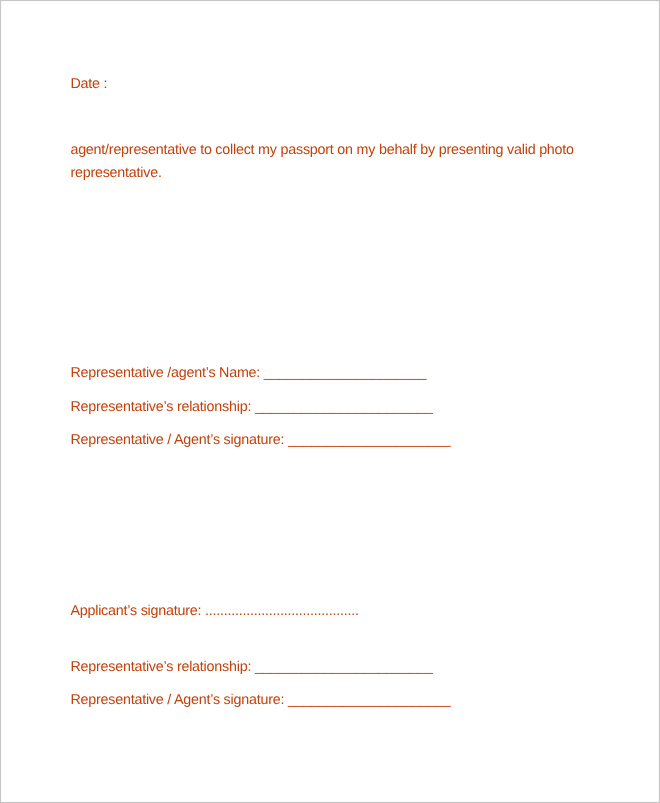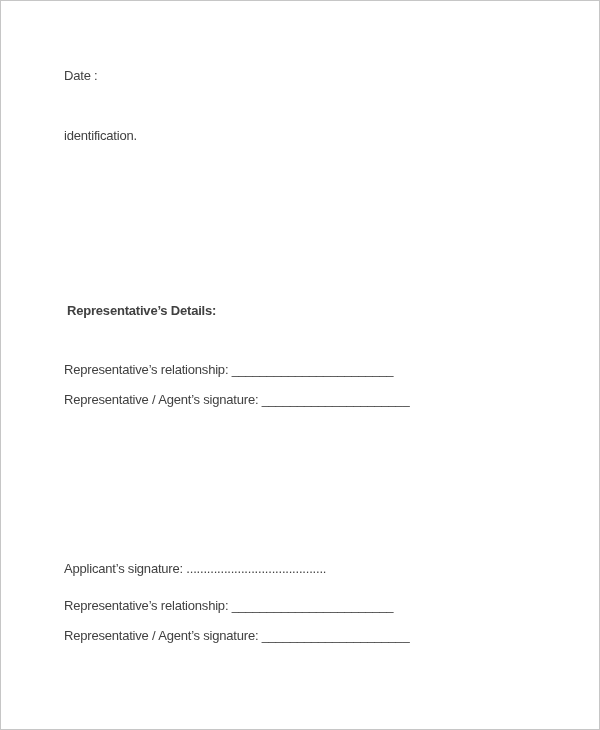--- a/index.html
+++ b/index.html
@@ -9,21 +9,21 @@
   }
   .page {
     position: relative;
     width: 600px;
     height: 730px;
     box-sizing: border-box;
     background: #ffffff;
     border: 1px solid #c6c6c6;
     font-family: "Liberation Sans", sans-serif;
     font-size: 13px;
-    color: #404040;
+    color: #c2410c;
     letter-spacing: -0.2px;
     overflow: hidden;
   }
   .line {
     position: absolute;
     left: 63px;
     line-height: 17px;
     white-space: nowrap;
   }
   .para {
@@ -41,30 +41,31 @@
   }
 </style>
 </head>
 <body>
 
 <div class="page">
 
   <div class="line" style="top:66px">Date :</div>
 
   <div class="para">
-    <div>identification.</div>
+    <div>agent/representative to collect my passport on my behalf by presenting valid photo</div>
+    <div>representative.</div>
   </div>
 
 
-  <div class="line heading" style="top:301px">Representative’s Details:</div>
 
+  <div class="line" style="top:329px">Representative /agent’s Name: _____________________</div>
 
   <div class="line" style="top:360px">Representative’s relationship: _______________________</div>
 
   <div class="line" style="top:390px">Representative / Agent’s signature: _____________________</div>
 
-  <div class="line" style="top:559px">Applicant’s signature: .........................................</div>
+  <div class="line" style="top:545px">Applicant’s signature: .........................................</div>
 
   <div class="line" style="top:596px">Representative’s relationship: _______________________</div>
 
   <div class="line" style="top:626px">Representative / Agent’s signature: _____________________</div>
 
 </div>
 
 </body></html>

